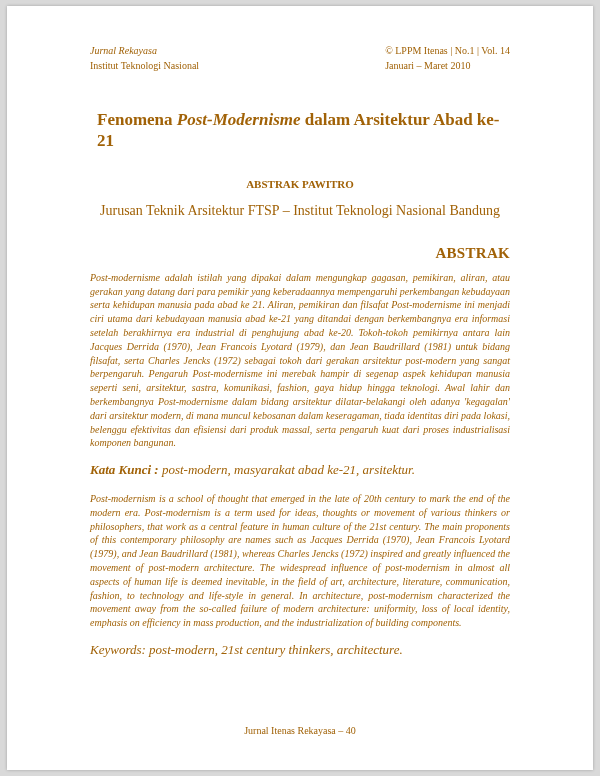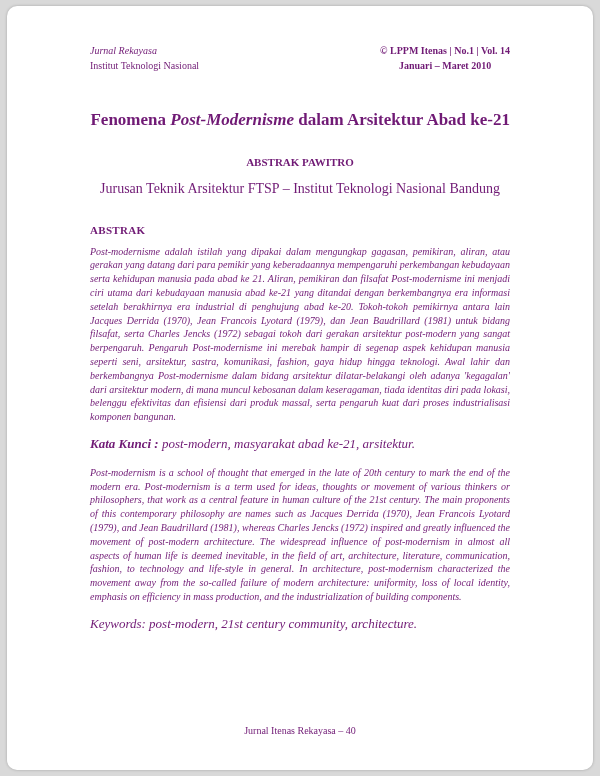--- a/index.html
+++ b/index.html
@@ -16,56 +16,55 @@
   }
   .page {
     box-sizing: border-box;
     width: 586px;
     height: 764px;
     margin: 6px auto 0 auto;
     background: #ffffff;
     box-shadow: 0 0 3px rgba(0,0,0,0.25);
     position: relative;
     padding: 38px 83px 0 83px;
-    color: #701a75;
-    border-radius: 10px;
+    color: #a16207;
   }
   .header {
     display: flex;
     justify-content: space-between;
     font-size: 10px;
     line-height: 1.45;
   }
   .header-left .journal-name { font-style: italic; }
-  .header-right { text-align: center; font-weight: bold; }
+  .header-right { text-align: left; }
   .title {
-    margin: 36px 0 0 0;
-    text-align: right;
+    margin: 36px 0 0 7px;
+    text-align: left;
     font-size: 17px;
     font-weight: bold;
     line-height: 1.25;
   }
   .title em { font-style: italic; }
   .author {
     margin-top: 26px;
     text-align: center;
     font-weight: bold;
     font-size: 11px;
   }
   .affiliation {
     margin-top: 11px;
     text-align: center;
     font-size: 14px;
     line-height: 1.45;
   }
   .section-heading {
     margin-top: 24px;
-    text-align: left;
+    text-align: right;
     font-weight: bold;
-    font-size: 11px;
+    font-size: 15px;
     letter-spacing: 0.3px;
   }
   .abstract-body {
     margin-top: 9px;
     font-size: 10px;
     font-style: italic;
     text-align: justify;
     line-height: 1.38;
   }
   .keywords-line {
@@ -112,18 +111,18 @@
 
     <div class="section-heading">ABSTRAK</div>
 
     <p class="abstract-body">Post-modernisme adalah istilah yang dipakai dalam mengungkap gagasan, pemikiran, aliran, atau gerakan yang datang dari para pemikir yang keberadaannya mempengaruhi perkembangan kebudayaan serta kehidupan manusia pada abad ke 21. Aliran, pemikiran dan filsafat Post-modernisme ini menjadi ciri utama dari kebudayaan manusia abad ke-21 yang ditandai dengan berkembangnya era informasi setelah berakhirnya era industrial di penghujung abad ke-20. Tokoh-tokoh pemikirnya antara lain Jacques Derrida (1970), Jean Francois Lyotard (1979), dan Jean Baudrillard (1981) untuk bidang filsafat, serta Charles Jencks (1972) sebagai tokoh dari gerakan arsitektur post-modern yang sangat berpengaruh. Pengaruh Post-modernisme ini merebak hampir di segenap aspek kehidupan manusia seperti seni, arsitektur, sastra, komunikasi, fashion, gaya hidup hingga teknologi. Awal lahir dan berkembangnya Post-modernisme dalam bidang arsitektur dilatar-belakangi oleh adanya 'kegagalan' dari arsitektur modern, di mana muncul kebosanan dalam keseragaman, tiada identitas diri pada lokasi, belenggu efektivitas dan efisiensi dari produk massal, serta pengaruh kuat dari proses industrialisasi komponen bangunan.</p>
 
     <p class="keywords-line"><span class="kw-label">Kata Kunci :</span><span> post-modern, masyarakat abad ke-21, arsitektur.</span></p>
 
 
     <p class="abstract-body">Post-modernism is a school of thought that emerged in the late of 20th century to mark the end of the modern era. Post-modernism is a term used for ideas, thoughts or movement of various thinkers or philosophers, that work as a central feature in human culture of the 21st century. The main proponents of this contemporary philosophy are names such as Jacques Derrida (1970), Jean Francois Lyotard (1979), and Jean Baudrillard (1981), whereas Charles Jencks (1972) inspired and greatly influenced the movement of post-modern architecture. The widespread influence of post-modernism in almost all aspects of human life is deemed inevitable, in the field of art, architecture, literature, communication, fashion, to technology and life-style in general. In architecture, post-modernism characterized the movement away from the so-called failure of modern architecture: uniformity, loss of local identity, emphasis on efficiency in mass production, and the industrialization of building components.</p>
 
-    <p class="keywords-line">Keywords: post-modern, 21st century community, architecture.</p>
+    <p class="keywords-line">Keywords: post-modern, 21st century thinkers, architecture.</p>
 
     <div class="footer">Jurnal Itenas Rekayasa – 40</div>
 
   </div>
 </div>
 
 </body></html>

